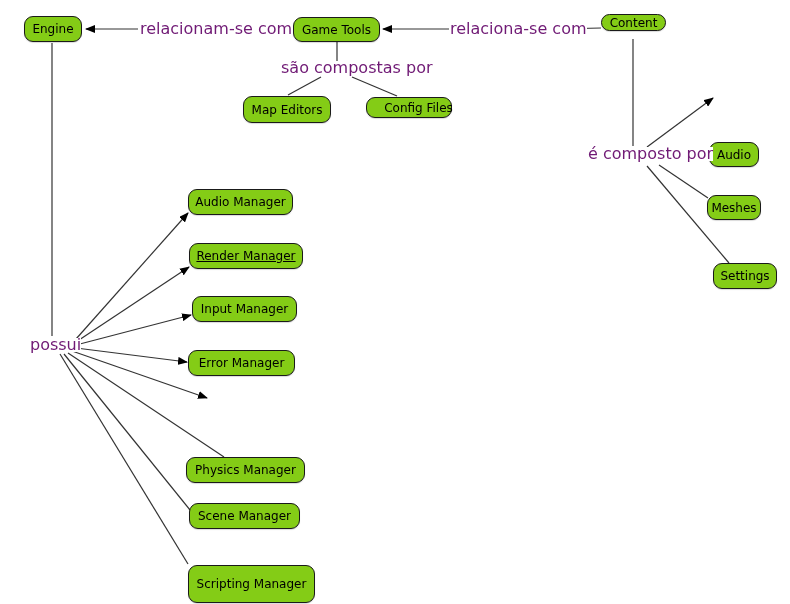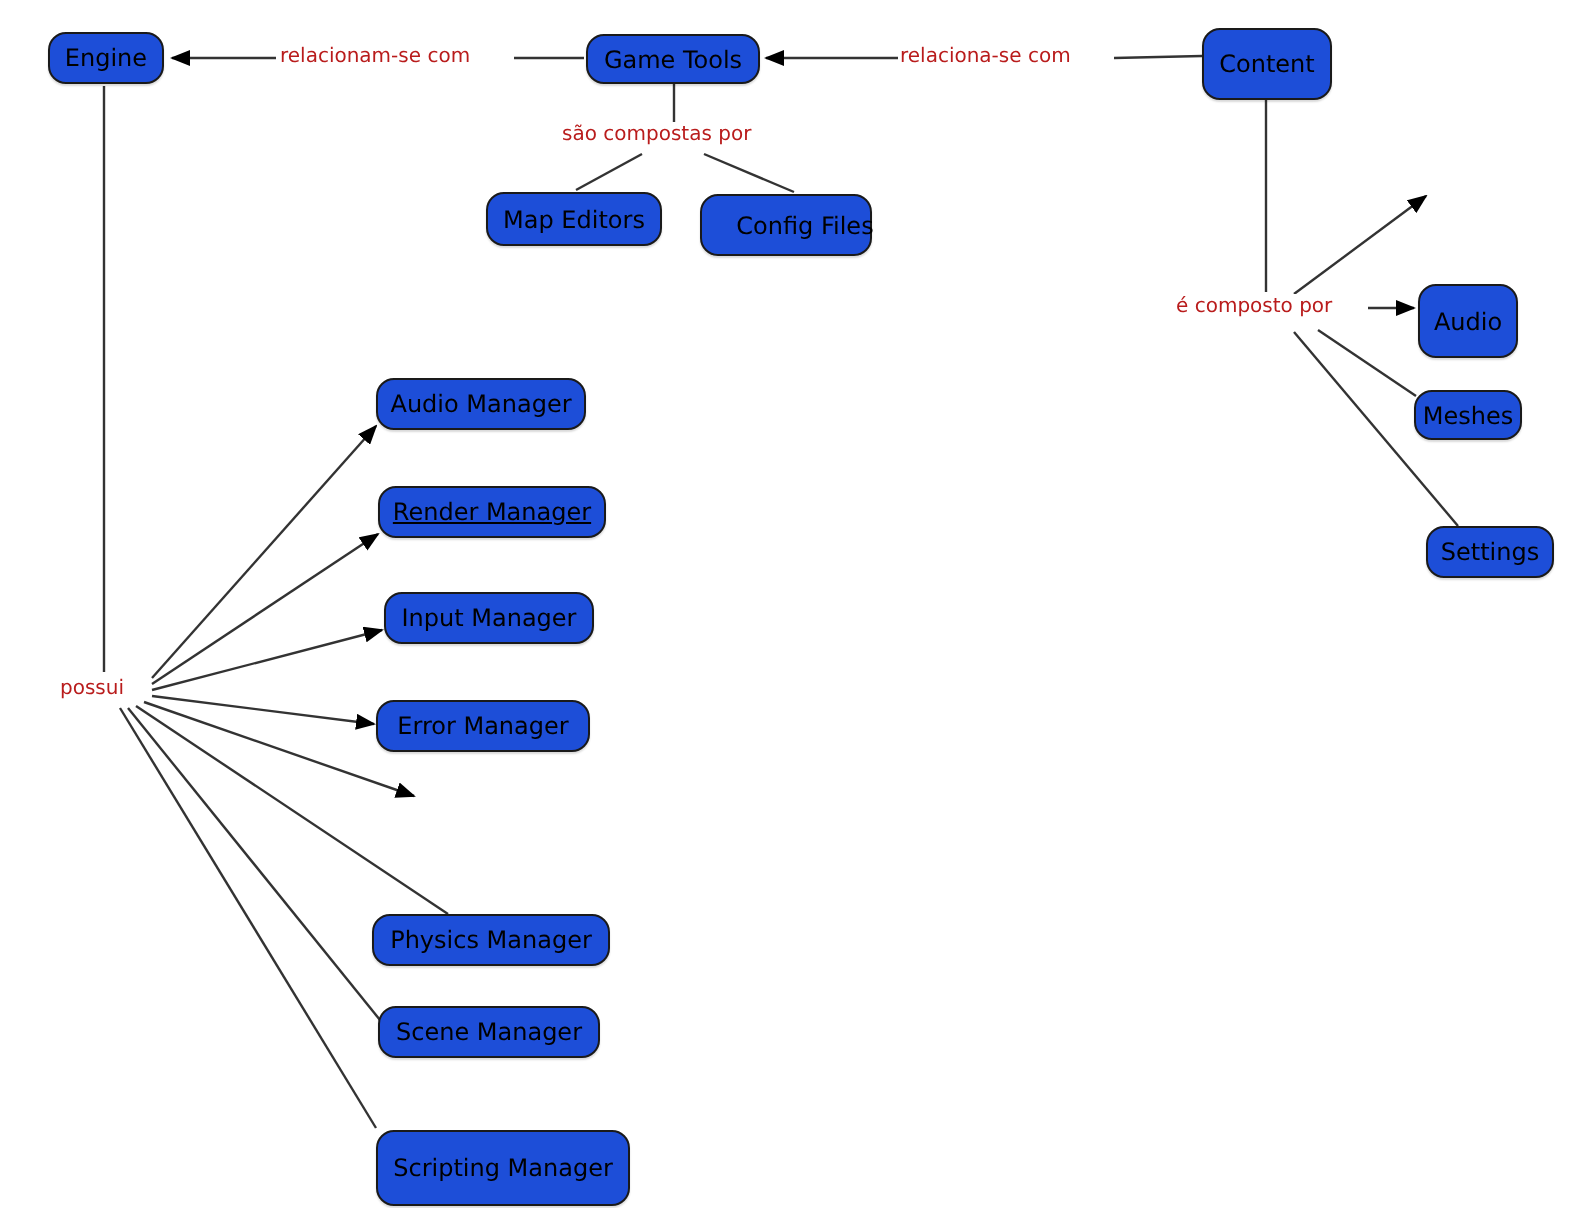--- a/index.html
+++ b/index.html
@@ -18,35 +18,35 @@
   #edges {
     position: absolute;
     left: 0;
     top: 0;
     width: 790px;
     height: 604px;
   }
   .node {
     position: absolute;
     box-sizing: border-box;
-    background: #1d4ed8;
+    background: #84cc16;
     border: 1px solid #1a1a1a;
     border-radius: 9px;
     display: flex;
     align-items: center;
     justify-content: center;
     font-size: 12px;
     color: #000000;
     white-space: nowrap;
     box-shadow: 0 1px 1px rgba(0,0,0,0.15);
   }
   .link-label {
     position: absolute;
-    font-size: 10px;
-    color: #b91c1c;
+    font-size: 16px;
+    color: #701a75;
     white-space: nowrap;
     background: #ffffff;
     line-height: 14px;
   }
 </style>
 </head>
 <body>
 
 <div id="canvas">
 
@@ -78,24 +78,24 @@
     <line x1="76" y1="345" x2="191" y2="315" stroke="#333333" stroke-width="1.2" marker-end="url(#arrow)"></line>
     <line x1="76" y1="348" x2="187" y2="362" stroke="#333333" stroke-width="1.2" marker-end="url(#arrow)"></line>
     <line x1="72" y1="351" x2="207" y2="398" stroke="#333333" stroke-width="1.2" marker-end="url(#arrow)"></line>
     <line x1="68" y1="353" x2="224" y2="457" stroke="#333333" stroke-width="1.2"></line>
     <line x1="64" y1="354" x2="190" y2="510" stroke="#333333" stroke-width="1.2"></line>
     <line x1="60" y1="354" x2="188" y2="564" stroke="#333333" stroke-width="1.2"></line>
   </svg>
 
   <div class="node" style="left:24px; top:16px; width:58px; height:26px;">Engine</div>
   <div class="node" style="left:293px; top:17px; width:87px; height:25px;">Game Tools</div>
-  <div class="node" style="left:601px; top:14px; width:65px; height:36px;">Content</div>
+  <div class="node" style="left:601px; top:14px; width:65px; height:17px;">Content</div>
   <div class="node" style="left:243px; top:96px; width:88px; height:27px;">Map Editors</div>
-  <div class="node" style="left:350px; top:97px; width:86px; height:31px;padding-left:19px;">Config Files</div>
-  <div class="node" style="left:709px; top:142px; width:50px; height:37px;text-align:center;">Audio</div>
+  <div class="node" style="left:366px; top:97px; width:86px; height:21px;padding-left:19px;">Config Files</div>
+  <div class="node" style="left:709px; top:142px; width:50px; height:25px;text-align:center;">Audio</div>
   <div class="node" style="left:707px; top:195px; width:54px; height:25px;">Meshes</div>
   <div class="node" style="left:713px; top:263px; width:64px; height:26px;">Settings</div>
   <div class="node" style="left:188px; top:189px; width:105px; height:26px;">Audio Manager</div>
   <div class="node" style="left:189px; top:243px; width:114px; height:26px;text-decoration:underline;">Render Manager</div>
   <div class="node" style="left:192px; top:296px; width:105px; height:26px;">Input Manager</div>
   <div class="node" style="left:188px; top:350px; width:107px; height:26px;text-align:right;">Error Manager</div>
   <div class="node" style="left:186px; top:457px; width:119px; height:26px;">Physics Manager</div>
   <div class="node" style="left:189px; top:503px; width:111px; height:26px;">Scene Manager</div>
   <div class="node" style="left:188px; top:565px; width:127px; height:38px;">Scripting Manager</div>
 

